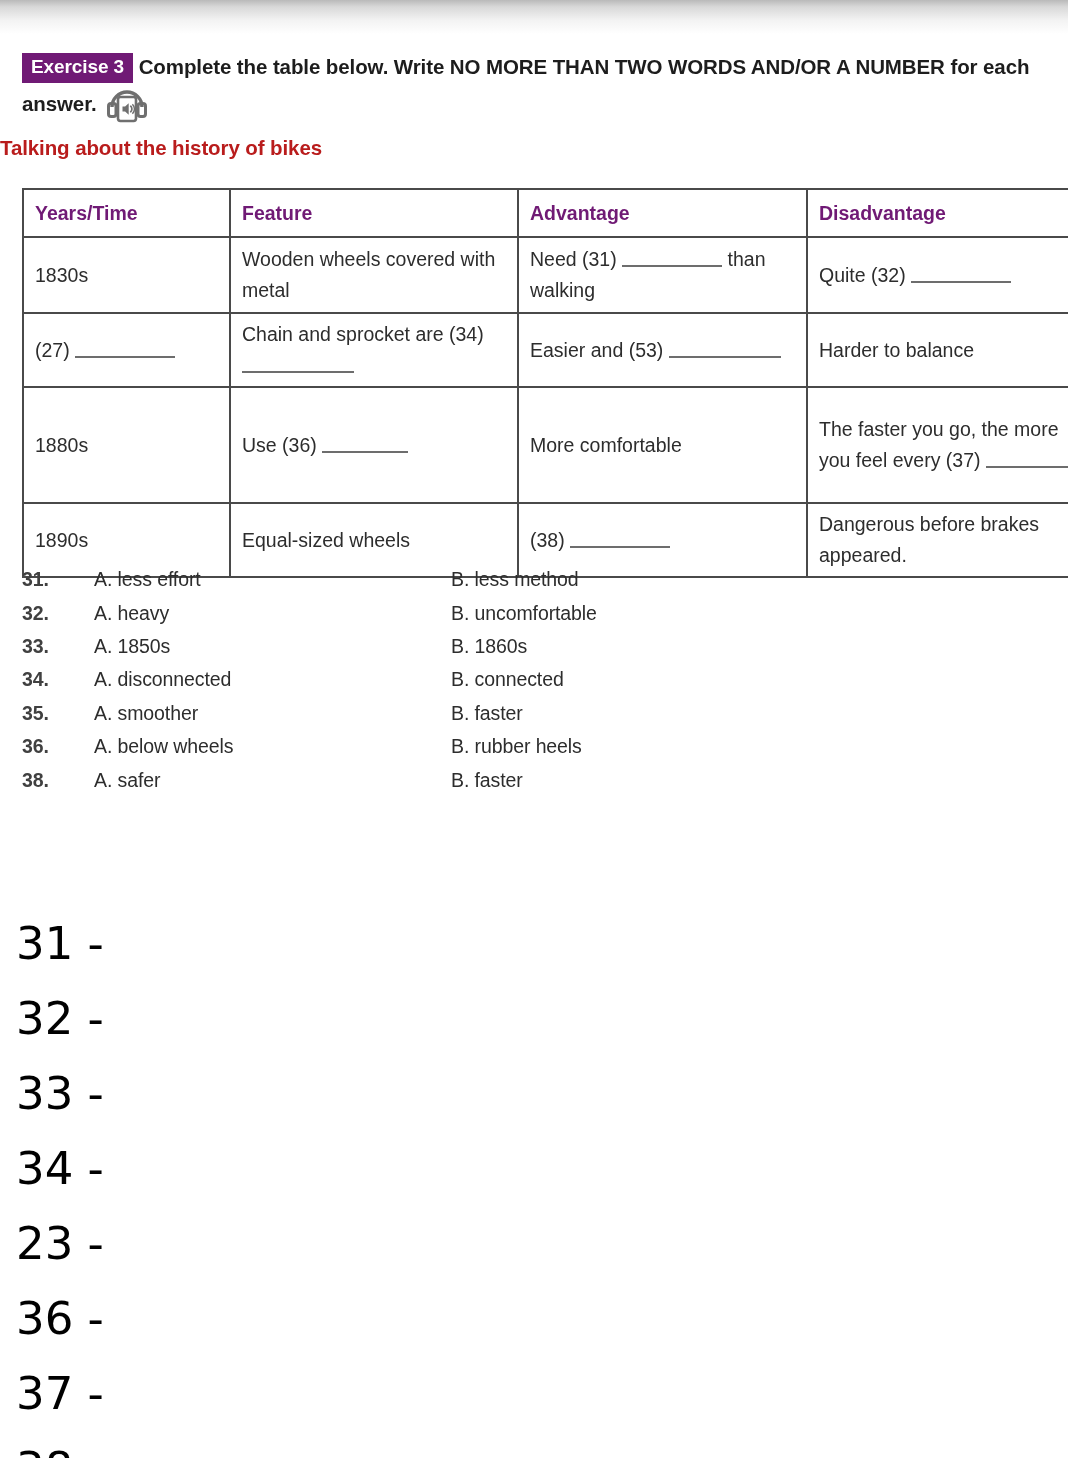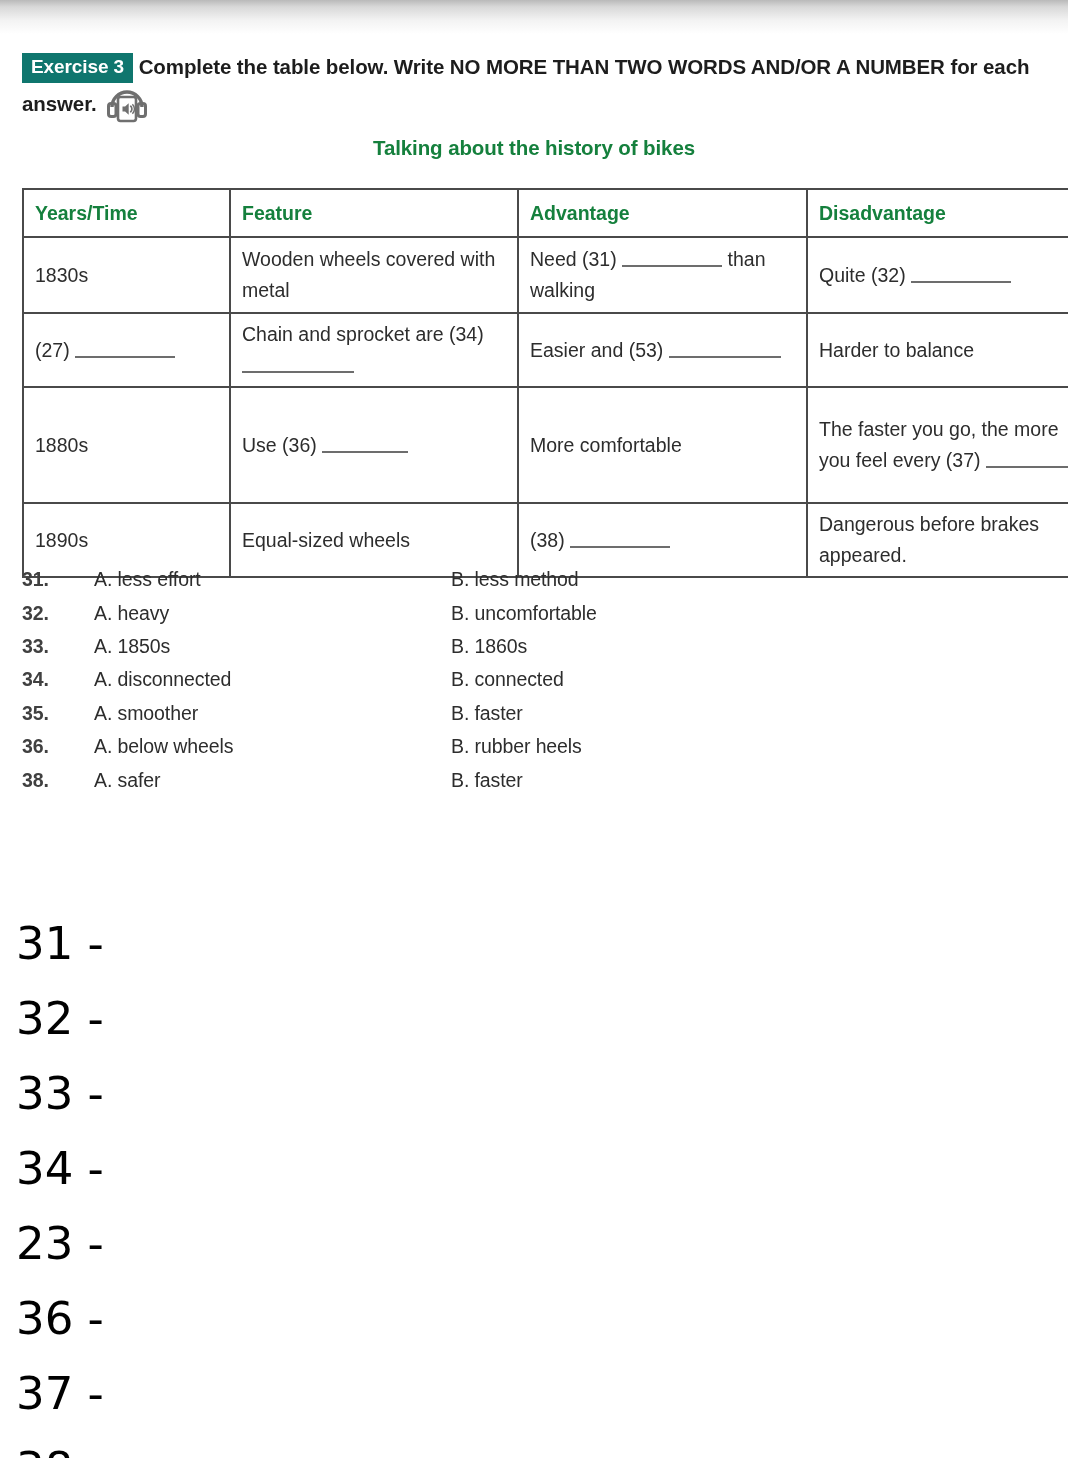--- a/index.html
+++ b/index.html
@@ -33,21 +33,21 @@
     top: 50px;
     width: 1035px;
     font-size: 20.5px;
     font-weight: bold;
     line-height: 33px;
     color: #1d1d1d;
     letter-spacing: -0.1px;
   }
   .exercise-badge {
     display: inline-block;
-    background: #0f766e;
+    background: #701a75;
     color: #ffffff;
     font-weight: bold;
     font-size: 19px;
     line-height: 26px;
     padding: 1px 9px 3px 9px;
     vertical-align: 1px;
     letter-spacing: -0.1px;
   }
   .instruction-text { }
 
@@ -59,24 +59,23 @@
     vertical-align: -12px;
     margin-left: 8px;
   }
 
   
   .sub-title {
     position: absolute;
     left: 0;
     top: 136px;
     width: 1068px;
-    text-align: center;
     font-size: 20.5px;
     font-weight: bold;
-    color: #15803d;
+    color: #b91c1c;
     letter-spacing: -0.1px;
   }
 
   
   .data-table {
     position: absolute;
     left: 22px;
     top: 188px;
     width: 1084px;           
     border-collapse: collapse;
@@ -95,21 +94,21 @@
     vertical-align: middle;
     text-align: left;
     line-height: 31px;
     font-weight: normal;
   }
   .data-table thead th {
     font-weight: bold;
     height: 42px;
     padding-top: 2px;
     padding-bottom: 2px;
-    color: #15803d;
+    color: #701a75;
   }
   tr.r1 td { height: 64px; }
   tr.r2 td { height: 58px; }
   tr.r3 td { height: 104px; }
   tr.r4 td { height: 50px; }
 
   .blank {
     display: inline-block;
     border-bottom: 2px solid #6d6d6d;
     height: 16px;

